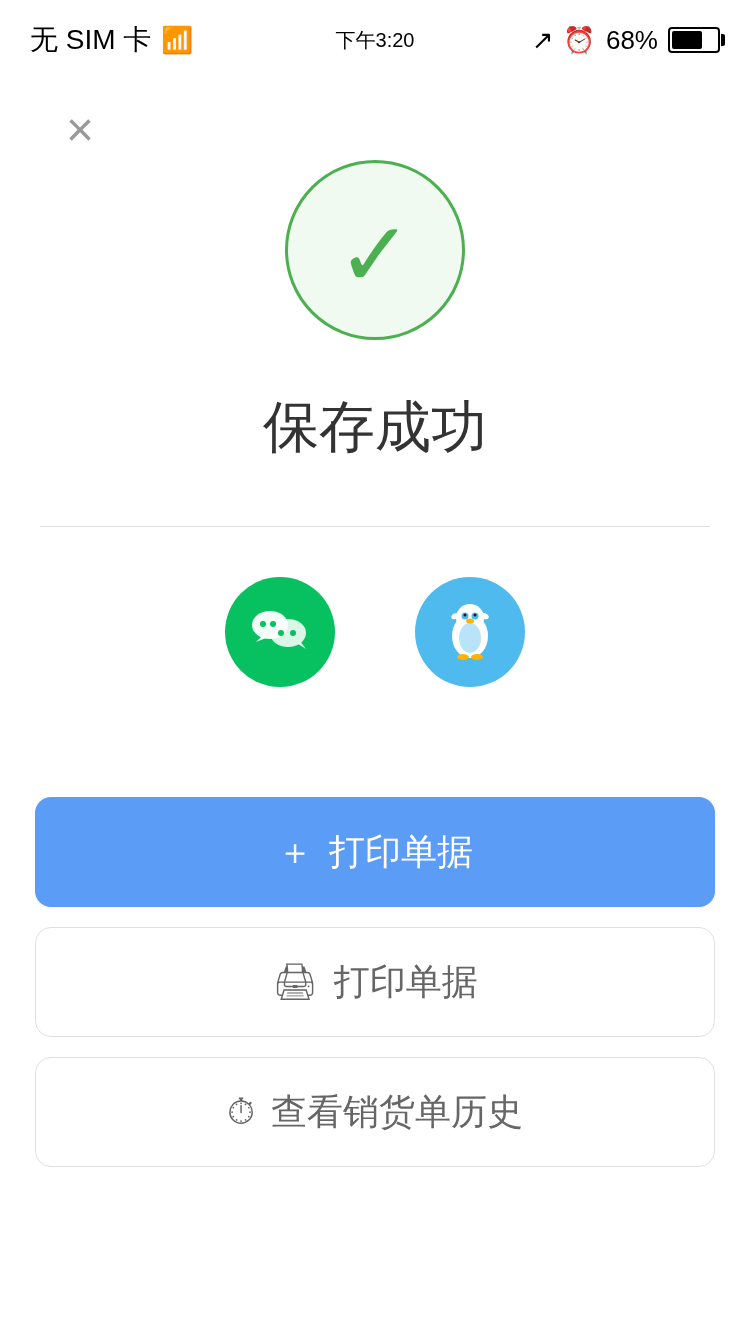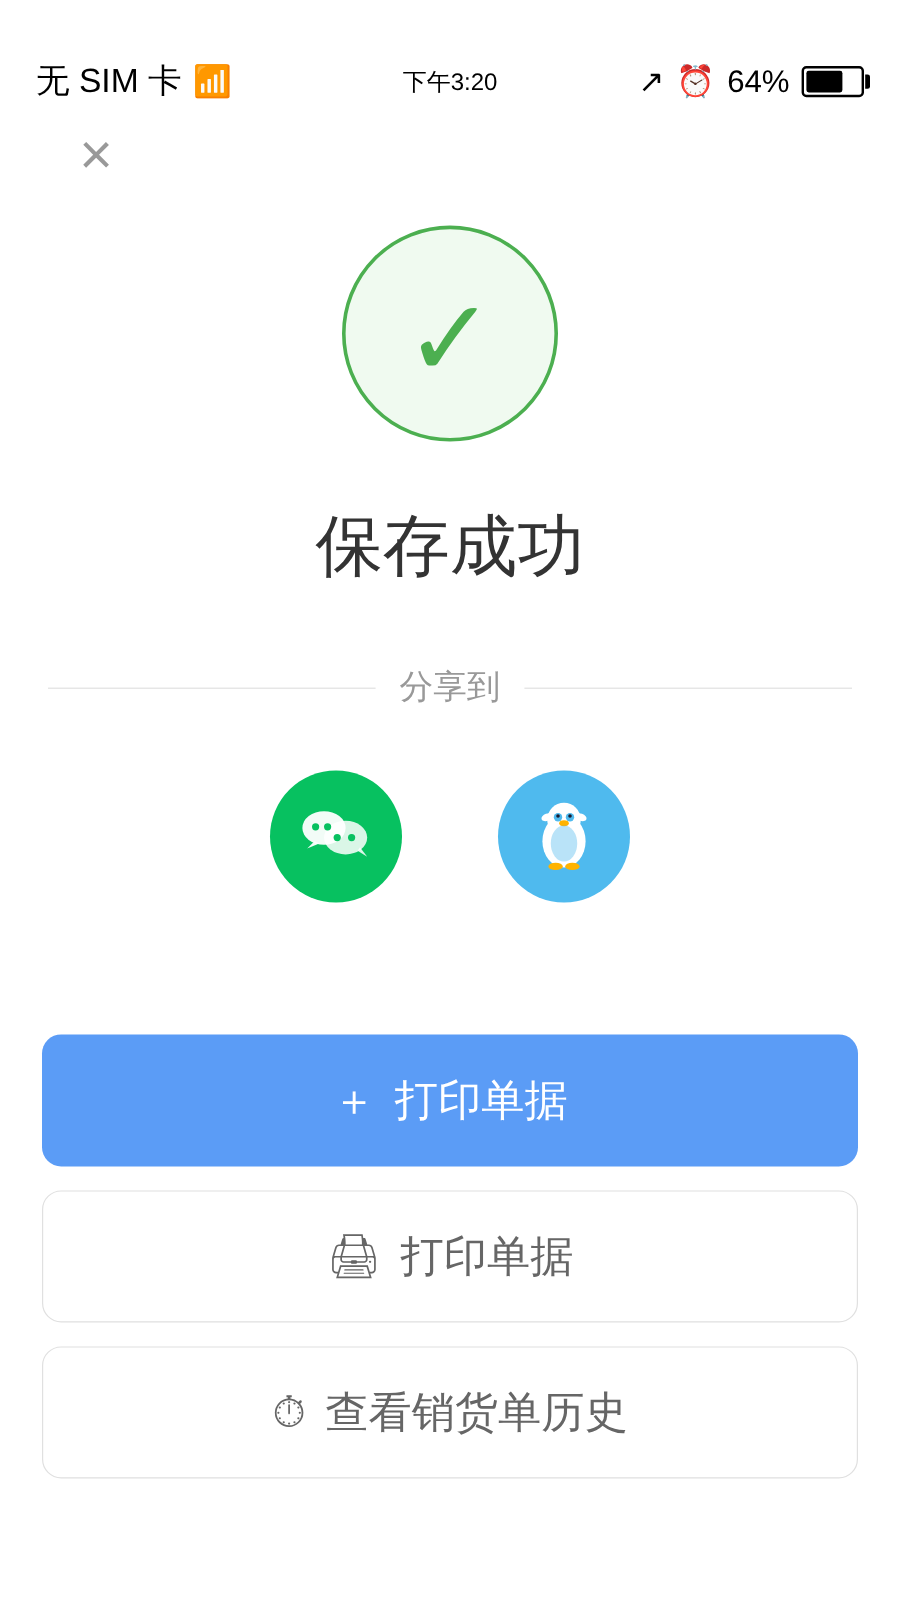--- a/index.html
+++ b/index.html
@@ -19,21 +19,20 @@
 
     
     .status-bar {
       width: 100%;
       height: 80px;
       display: flex;
       align-items: center;
       justify-content: space-between;
       padding: 0 30px;
       background: #fff;
-      margin-top: 28px;
     }
 
     .status-left {
       display: flex;
       align-items: center;
       gap: 10px;
       font-size: 28px;
       color: #000;
       font-weight: 500;
     }
@@ -255,21 +254,21 @@
 
 <div class="status-bar">
   <div class="status-left">
     <span>无 SIM 卡</span>
     <span class="wifi-icon">📶</span>
   </div>
   <div class="status-center">下午3:20</div>
   <div class="status-right">
     <span>↗</span>
     <span>⏰</span>
-    <span>64%</span>
+    <span>68%</span>
     <div class="battery-icon">
       <div class="battery-fill"></div>
     </div>
   </div>
 </div>
 
 <div class="close-btn">
   <span class="close-icon">×</span>
 </div>
 
@@ -277,21 +276,20 @@
 
   <div class="success-circle">
     <span class="checkmark">✓</span>
   </div>
 
   <div class="success-title">保存成功</div>
 
   <div class="share-section">
     <div class="share-divider">
       <div class="divider-line"></div>
-      <span class="share-label">分享到</span>
       <div class="divider-line"></div>
     </div>
 
     <div class="share-icons">
 
       <div class="share-icon-btn wechat-btn">
         <svg class="wechat-svg" viewBox="0 0 65 55" fill="white">
 
           <ellipse cx="22" cy="20" rx="18" ry="14" fill="white" opacity="0.95"></ellipse>
           <ellipse cx="40" cy="28" rx="18" ry="14" fill="white" opacity="0.85"></ellipse>

